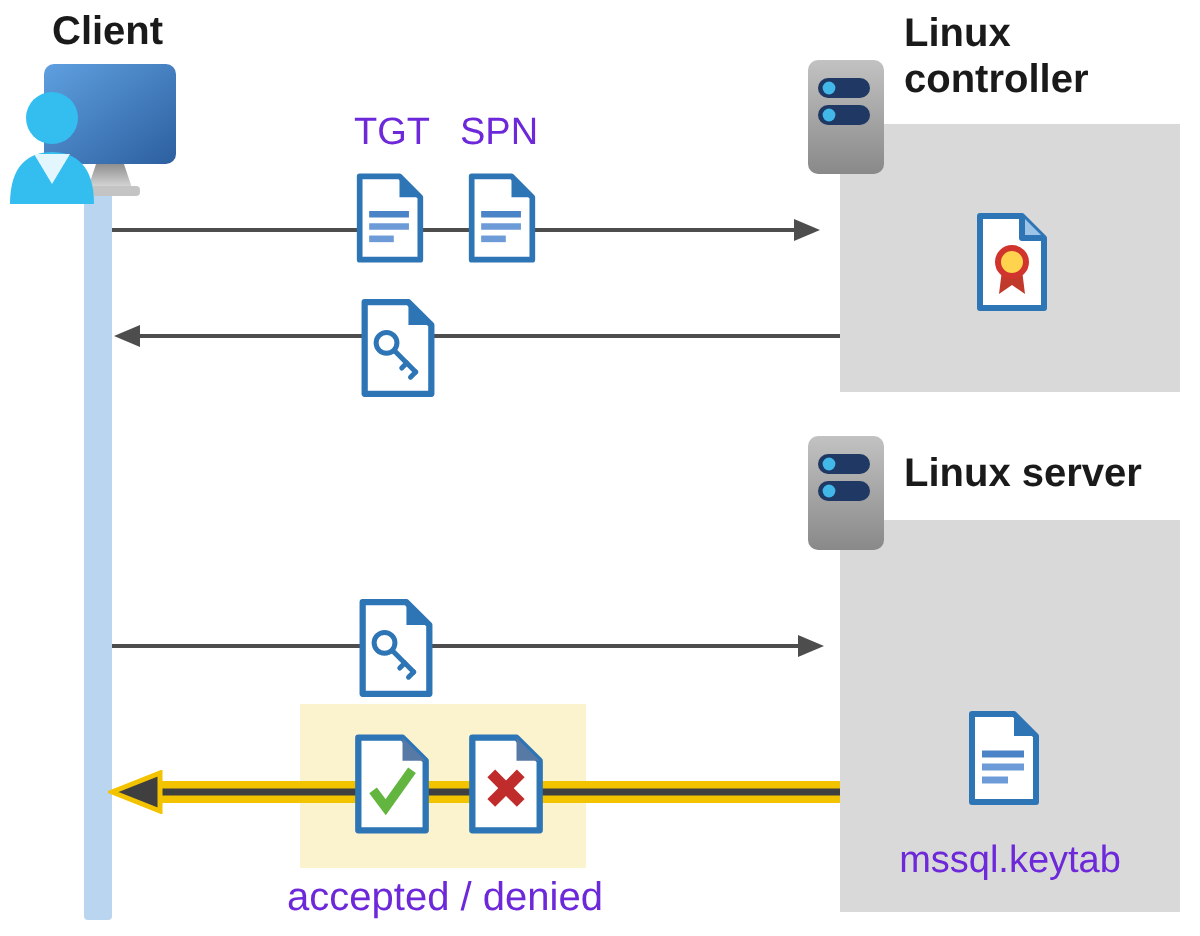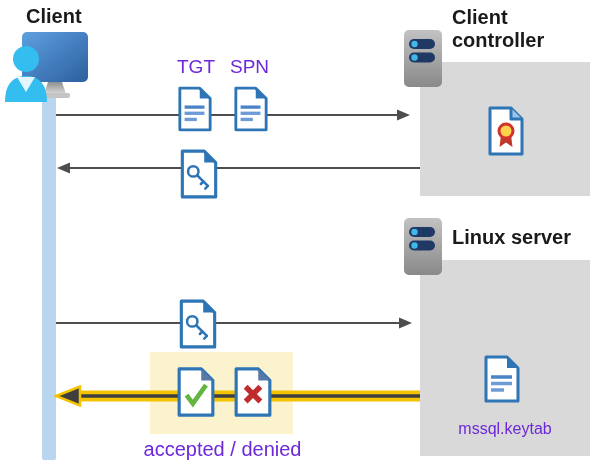--- a/index.html
+++ b/index.html
@@ -60,21 +60,21 @@
             <stop offset="1" stop-color="#898989"></stop>
         </linearGradient>
       </defs>
       <rect x="1" y="1" width="38" height="57" rx="5" fill="url(#gSrv)"></rect>
       <rect x="6" y="10" width="26" height="10" rx="5" fill="#1f3864"></rect>
       <circle cx="11.5" cy="15" r="3.2" fill="#41b8e8"></circle>
       <rect x="6" y="23.5" width="26" height="10" rx="5" fill="#1f3864"></rect>
       <circle cx="11.5" cy="28.5" r="3.2" fill="#41b8e8"></circle>
     </svg>
   </div>
-  <div class="abs title txt" style="left:452px;top:6px;width:105px;">Client controller</div>
+  <div class="abs title txt" style="left:452px;top:6px;width:105px;">Linux controller</div>
 
   <div class="abs icon" style="left:403px;top:217px;">
     <svg width="40" height="59" viewBox="0 0 40 59">
       <rect x="1" y="1" width="38" height="57" rx="5" fill="url(#gSrv)"></rect>
       <rect x="6" y="10" width="26" height="10" rx="5" fill="#1f3864"></rect>
       <circle cx="11.5" cy="15" r="3.2" fill="#41b8e8"></circle>
       <rect x="6" y="23.5" width="26" height="10" rx="5" fill="#1f3864"></rect>
       <circle cx="11.5" cy="28.5" r="3.2" fill="#41b8e8"></circle>
     </svg>
   </div>
@@ -190,17 +190,17 @@
 
   <div class="abs icon" style="left:483px;top:354px;">
     <svg width="38" height="50" viewBox="0 0 38 48">
       <path d="M3 2 H24 L35 13 V46 H3 Z" fill="#ffffff" stroke="#2e75b6" stroke-width="3" stroke-linejoin="round"></path>
       <polygon points="24,2 35,13 24,13" fill="#2e75b6"></polygon>
       <line x1="8" y1="22" x2="29" y2="22" stroke="#4a83c6" stroke-width="3.5"></line>
       <line x1="8" y1="28.5" x2="29" y2="28.5" stroke="#6c9bd7" stroke-width="3.5"></line>
       <line x1="8" y1="35" x2="21" y2="35" stroke="#6c9bd7" stroke-width="3.5"></line>
     </svg>
   </div>
-  <div class="abs lbl txt" style="left:424px;top:420px;width:162px;text-align:center;font-size:16px;">mssql.keytab</div>
+  <div class="abs lbl txt" style="left:424px;top:420px;width:162px;text-align:center;font-size:19px;">mssql.keytab</div>
 
   <div class="abs lbl txt" style="left:130px;top:438px;width:185px;text-align:center;font-size:20px;">accepted / denied</div>
 
 </div>
 
 </body></html>

